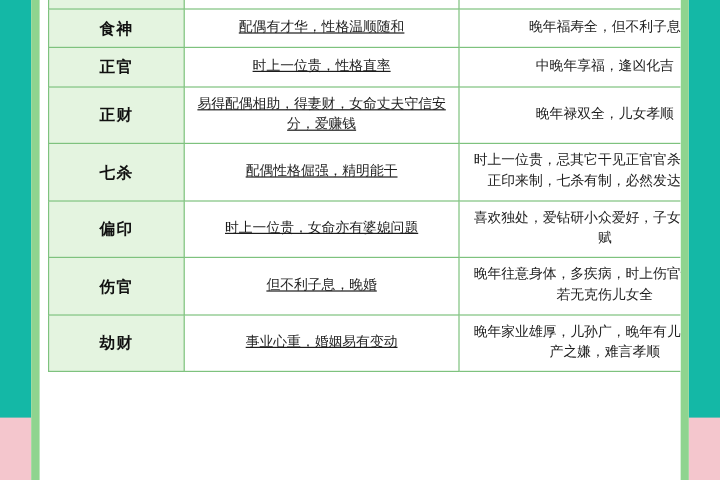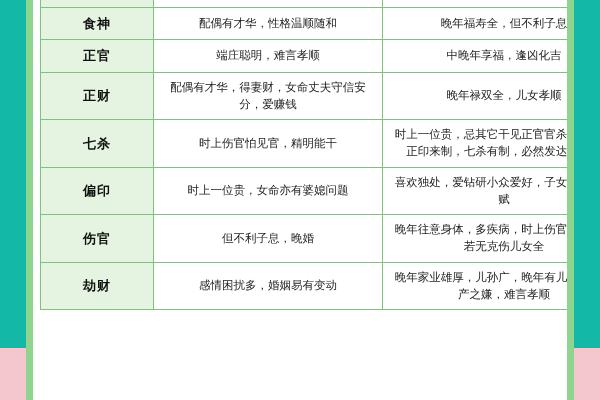--- a/index.html
+++ b/index.html
@@ -60,21 +60,21 @@
     background: #ffffff;
   }
   table.grid td.label {
     width: 96px;
     background: #e4f4e0;
     font-size: 13px;
     font-weight: bold;
     letter-spacing: 1px;
     color: #111;
   }
-  table.grid td.colb { width: 212px; }
+  table.grid td.colb { width: 212px; text-decoration: underline; }
   table.grid td.colc { width: 226px; }
 </style>
 </head>
 <body>
 
 <div class="page">
   <div class="card">
     <div class="inner">
       <table class="grid">
         <tbody>
@@ -83,45 +83,45 @@
             <td class="colb">配偶贤良，有长辈助</td>
             <td class="colc">晚年安详，得子女孝敬</td>
           </tr>
           <tr>
             <td class="label">食神</td>
             <td class="colb">配偶有才华，性格温顺随和</td>
             <td class="colc">晚年福寿全，但不利子息</td>
           </tr>
           <tr>
             <td class="label">正官</td>
-            <td class="colb">端庄聪明，难言孝顺</td>
+            <td class="colb">时上一位贵，性格直率</td>
             <td class="colc">中晚年享福，逢凶化吉</td>
           </tr>
           <tr>
             <td class="label">正财</td>
-            <td class="colb">配偶有才华，得妻财，女命丈夫守信安分，爱赚钱</td>
+            <td class="colb">易得配偶相助，得妻财，女命丈夫守信安分，爱赚钱</td>
             <td class="colc">晚年禄双全，儿女孝顺</td>
           </tr>
           <tr>
             <td class="label">七杀</td>
-            <td class="colb">时上伤官怕见官，精明能干</td>
+            <td class="colb">配偶性格倔强，精明能干</td>
             <td class="colc">时上一位贵，忌其它干见正官官杀混杂，需正印来制，七杀有制，必然发达，贵显</td>
           </tr>
           <tr>
             <td class="label">偏印</td>
             <td class="colb">时上一位贵，女命亦有婆媳问题</td>
             <td class="colc">喜欢独处，爱钻研小众爱好，子女有特殊天赋</td>
           </tr>
           <tr>
             <td class="label">伤官</td>
             <td class="colb">但不利子息，晚婚</td>
             <td class="colc">晚年往意身体，多疾病，时上伤官怕见官，若无克伤儿女全</td>
           </tr>
           <tr>
             <td class="label">劫财</td>
-            <td class="colb">感情困扰多，婚姻易有变动</td>
+            <td class="colb">事业心重，婚姻易有变动</td>
             <td class="colc">晚年家业雄厚，儿孙广，晚年有儿女分割财产之嫌，难言孝顺</td>
           </tr>
         </tbody>
       </table>
     </div>
   </div>
 </div>
 
 </body></html>

